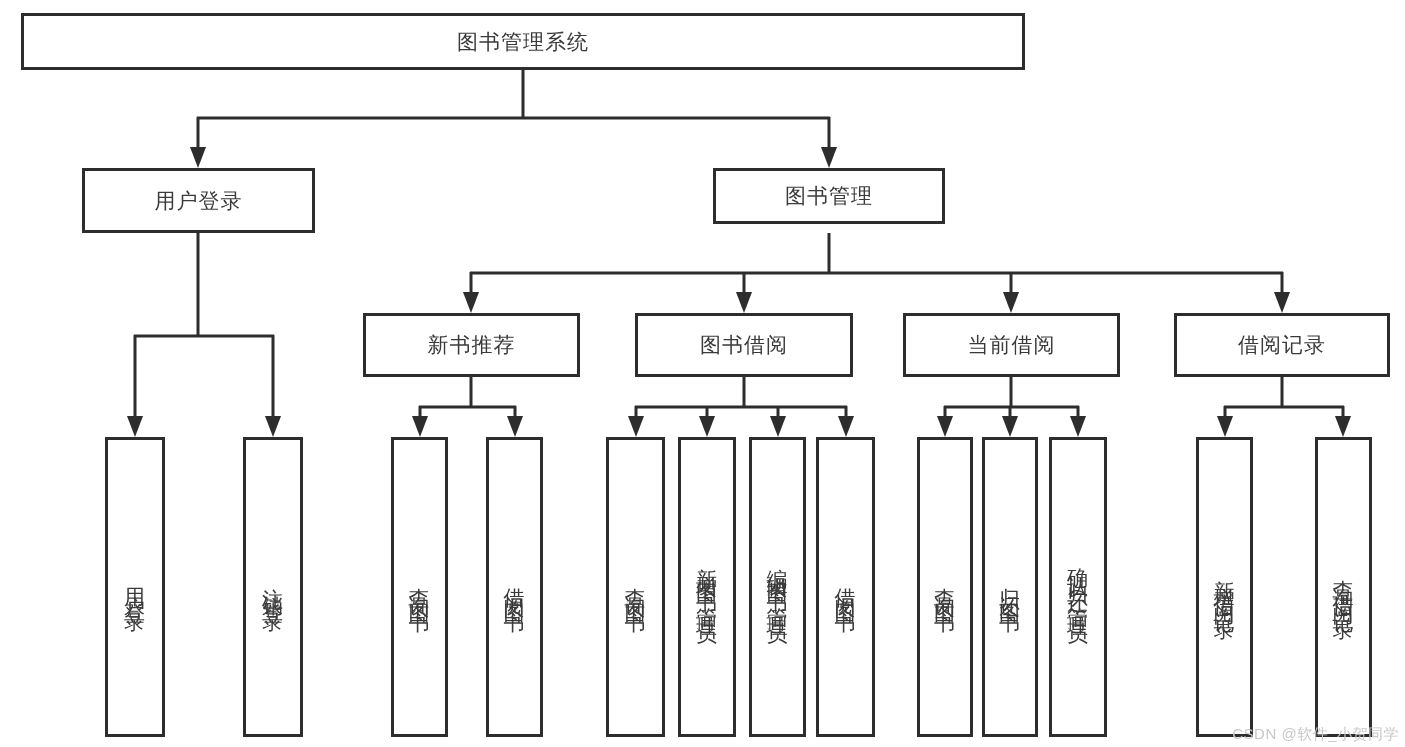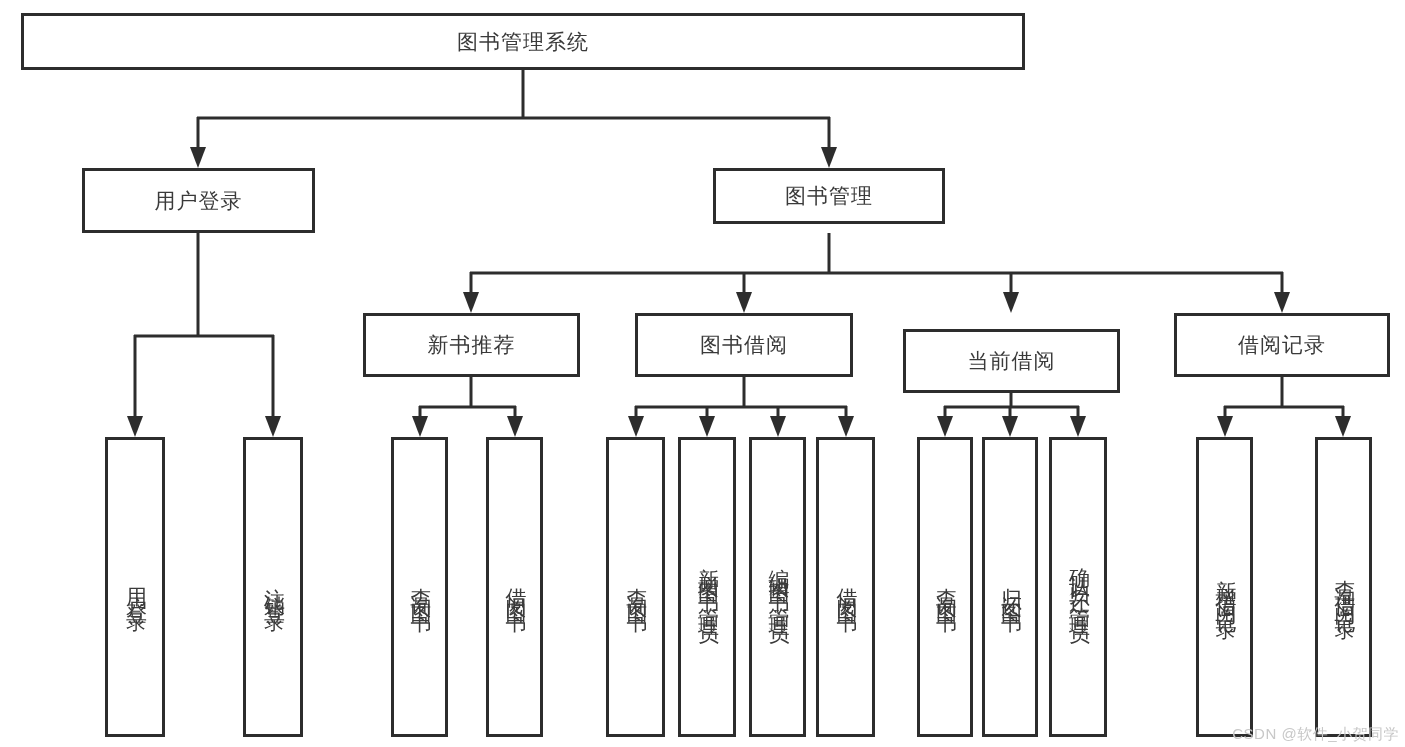--- a/index.html
+++ b/index.html
@@ -3,21 +3,21 @@
 <meta charset="utf-8">
 <style>
   html,body{margin:0;padding:0;background:#ffffff;}
   #canvas{
     position:relative;width:1405px;height:747px;background:#ffffff;
     font-family:"Liberation Sans","DejaVu Sans",sans-serif;overflow:hidden;
   }
   .box{
     position:absolute;box-sizing:border-box;background:#ffffff;
     border:3px solid #2d2d2d;display:flex;align-items:center;justify-content:center;
-    color:#3a3a3a;font-size:21px;letter-spacing:1px;z-index:2;text-align:center;font-family:Liberation Mono, monospace;
+    color:#3a3a3a;font-size:21px;letter-spacing:1px;z-index:2;text-align:center;
   }
   .leaf{top:437px;height:300px;}
   .leaf span{
     writing-mode:vertical-lr;text-orientation:mixed;
     letter-spacing:8px;line-height:1;white-space:nowrap;
   }
   #connectors{position:absolute;left:0;top:0;z-index:1;}
   #watermark{
     position:absolute;right:6px;bottom:3px;z-index:5;
     color:#c8c8c8;font-size:15px;letter-spacing:0.5px;
@@ -94,21 +94,21 @@
     </g>
   </svg>
 
   <div class="box" style="left:21px;top:13px;width:1004px;height:57px;">图书管理系统</div>
 
   <div class="box" style="left:82px;top:168px;width:233px;height:65px;">用户登录</div>
   <div class="box" style="left:713px;top:168px;width:232px;height:56px;">图书管理</div>
 
   <div class="box" style="left:363px;top:313px;width:217px;height:64px;">新书推荐</div>
   <div class="box" style="left:635px;top:313px;width:218px;height:64px;">图书借阅</div>
-  <div class="box" style="left:903px;top:313px;width:217px;height:64px;margin-top:16px;">当前借阅</div>
+  <div class="box" style="left:903px;top:313px;width:217px;height:64px;">当前借阅</div>
   <div class="box" style="left:1174px;top:313px;width:216px;height:64px;">借阅记录</div>
 
   <div class="box leaf" style="left:105px;width:60px;">
     <span>用户登录</span>
     </div>
   <div class="box leaf" style="left:243px;width:60px;">
     <span>注销登录</span>
     </div>
 
   <div class="box leaf" style="left:391px;width:57px;">

